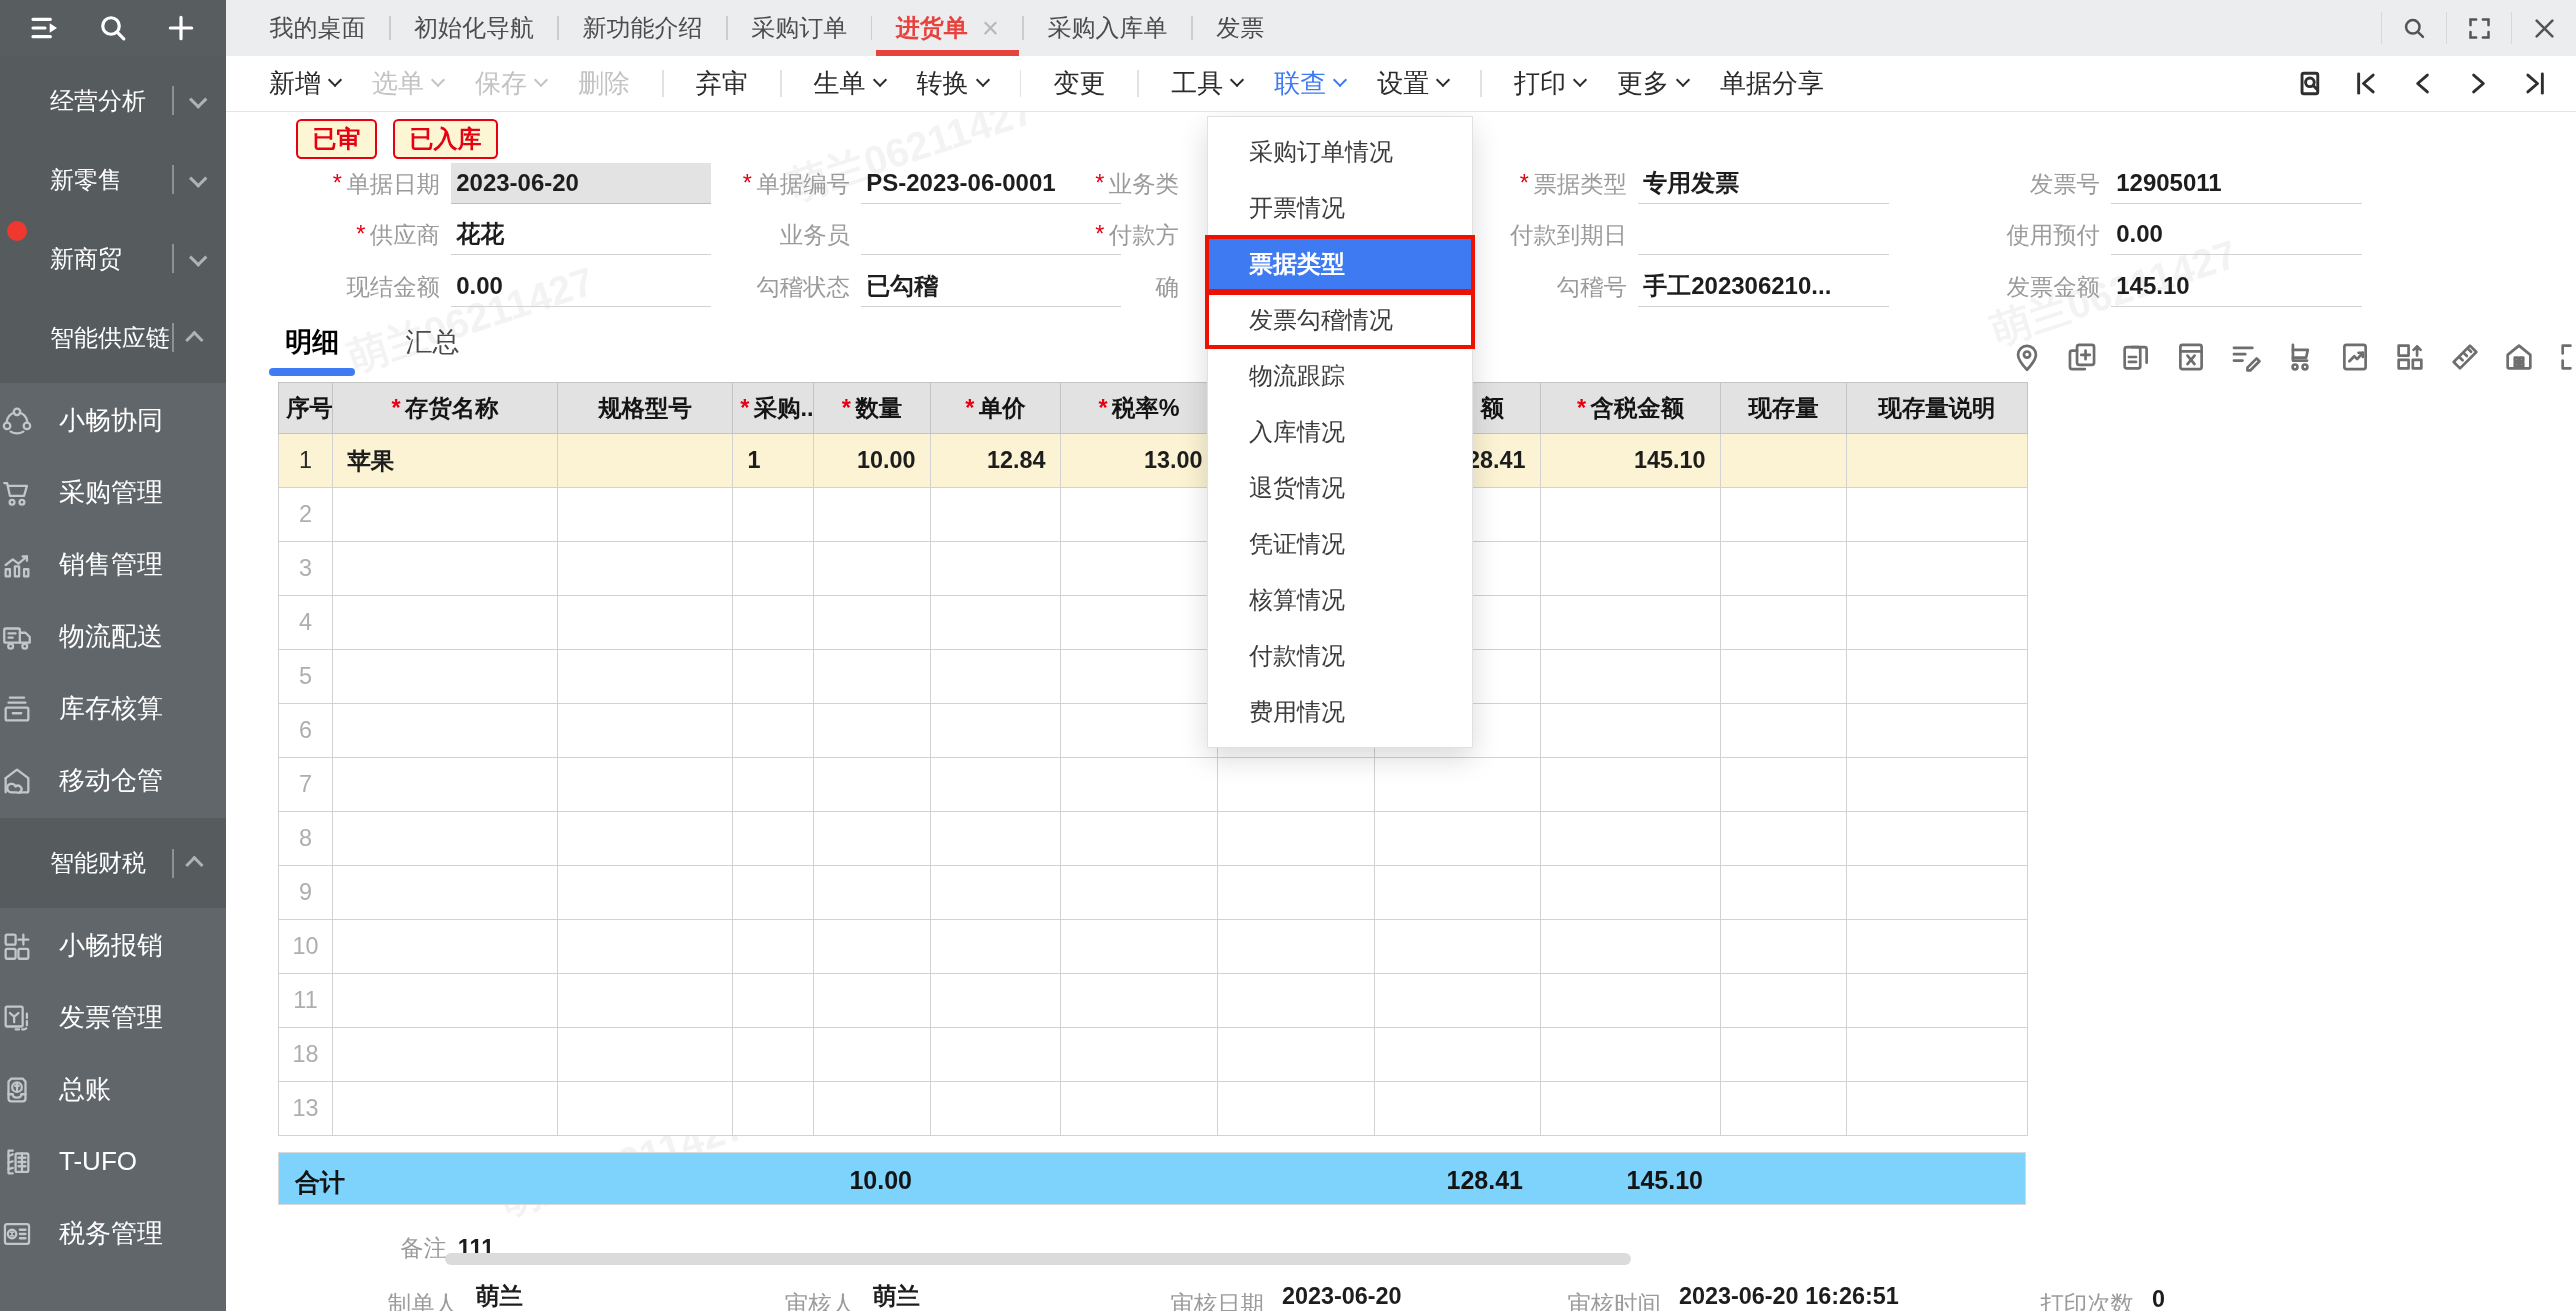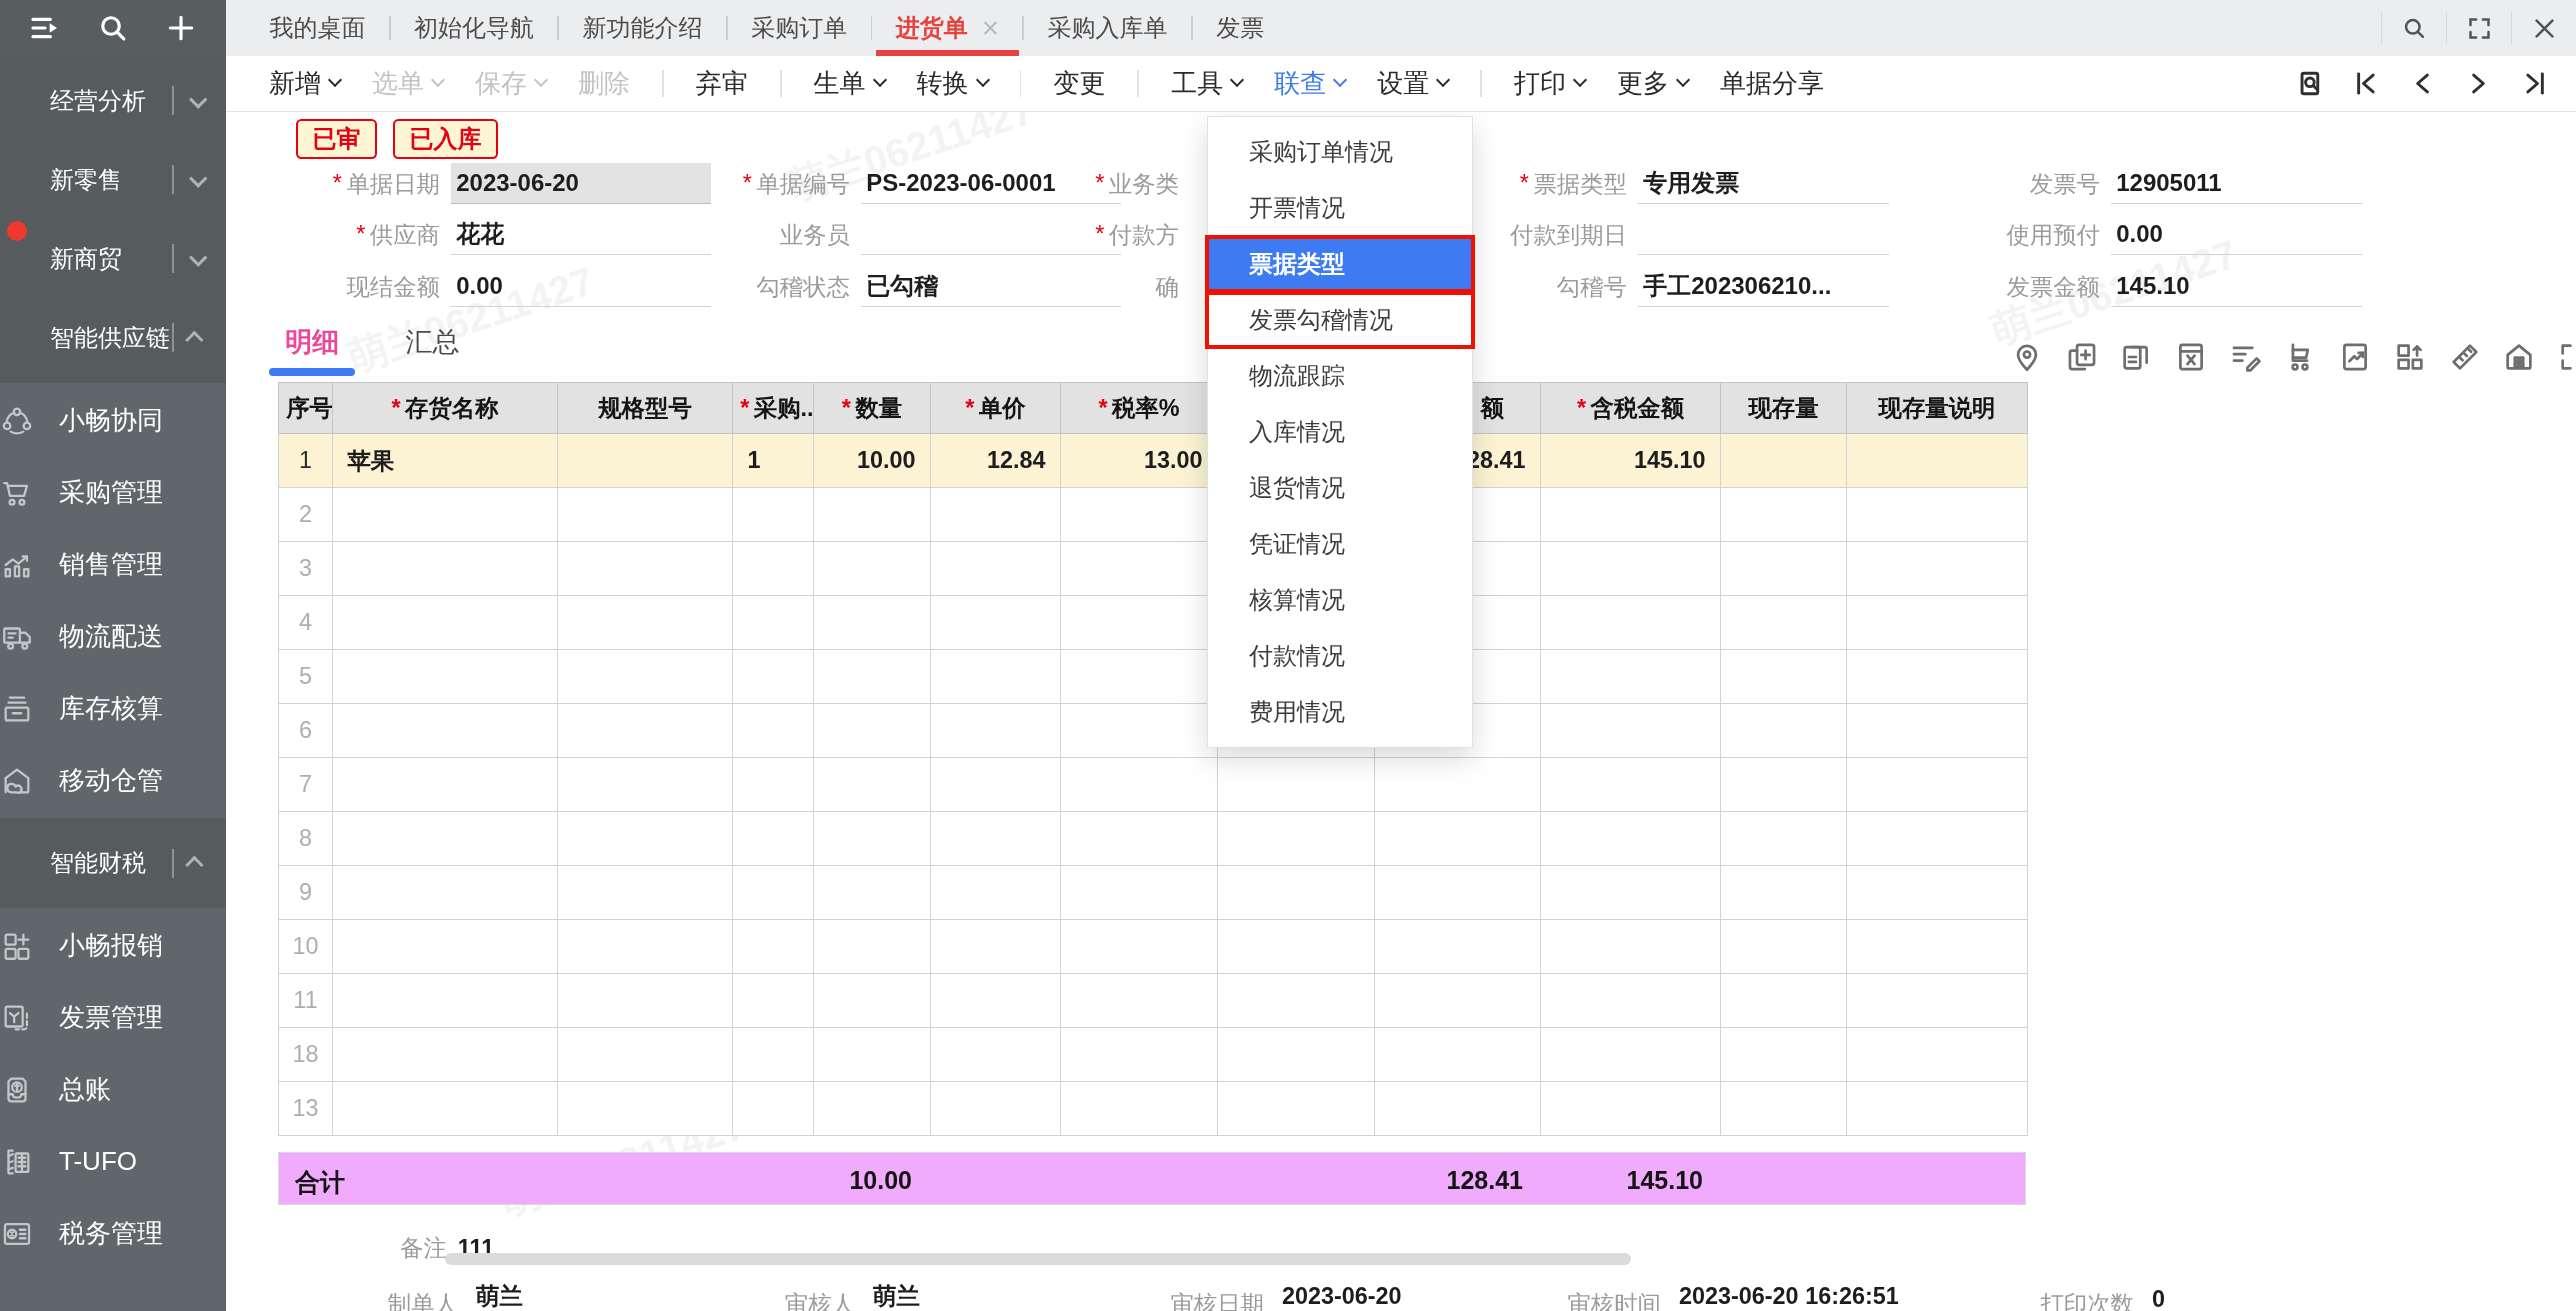--- a/index.html
+++ b/index.html
@@ -59,38 +59,38 @@
   .val.hl { background:#e3e3e3; border-bottom:1.8px solid #bdbdbd; }
   .r1 { top:50px; } .r2 { top:101px; } .r3 { top:153px; }
   .c1 { left:36px; }  .c1 .lbl { width:178px; } .c1 .val { width:260px; }
   .c2 { left:431px; } .c2 .lbl { width:193px; } .c2 .val { width:260px; }
   .c3 { left:808px; } .c3 .lbl { width:145px; }
   .c4 { left:1204px; } .c4 .lbl { width:197px; } .c4 .val { width:251px; }
   .c5 { left:1684px; } .c5 .lbl { width:190px; } .c5 .val { width:251px; }
 
   .dtabs { position:absolute; left:52px; top:212px; display:flex; gap:52px; font-size:27px; }
   .dtab { position:relative; padding:0 7.2px 16px; color:#4a4a4a; }
-  .dtab.active { color:#ec4899; font-weight:700; }
+  .dtab.active { color:#000000; font-weight:700; }
   .dtab.active::after { content:""; position:absolute; left:-9px; right:-9px; bottom:0; height:8px; background:#3e7bf2; border-radius:4.5px; }
 
   .gicons { position:absolute; top:228px; left:1784px; display:flex; gap:20.7px; }
   .gicons svg { width:34px; height:34px; stroke:#6e6e6e; fill:none; stroke-width:1.9; stroke-linecap:round; stroke-linejoin:round; }
 
   table.grid { position:absolute; left:52px; top:270px; width:1748px; border-collapse:collapse; table-layout:fixed; font-size:23.4px; }
   .grid th { height:51px; background:#e2e2e2; border:0.9px solid #c4c4c4; font-weight:700; color:#141414; text-align:center; padding:0 7.2px; overflow:hidden; white-space:nowrap; }
   .grid td { height:54px; border:0.9px solid #d2d2d2; background:#fff; padding:0 14.4px; overflow:hidden; white-space:nowrap; }
   .grid tr.hi td { background:#fbf3d3; }
   .grid .seq { text-align:center; color:#aeaeae; padding:0 3.6px; }
   .grid tr.hi .seq { color:#2b2b2b; }
   .grid .num { text-align:right; font-weight:600; color:#1d1d1d; }
   .grid .lft { text-align:left; font-weight:600; color:#1d1d1d; }
   .grid th.tleft { text-align:left; }
   .grid th.tr-r { text-align:right; padding-right:36px; }
 
-  .totalbar { position:absolute; left:52px; top:1040px; width:1748px; height:53px; background:#f0abfc; border:0.9px solid #d9d9d9; font-size:25px; font-weight:700; color:#141414; }
+  .totalbar { position:absolute; left:52px; top:1040px; width:1748px; height:53px; background:#7dd3fc; border:0.9px solid #d9d9d9; font-size:25px; font-weight:700; color:#141414; }
   .totalbar span { position:absolute; top:12.6px; }
   .t-label { left:16px; }
   .t-qty { right:1113px; } .t-amt { right:502px; } .t-tax { right:322px; }
 
   .remark { position:absolute; top:1116px; left:36px; display:flex; align-items:center; height:40px; }
   .remark .lbl { width:185px; text-align:right; font-size:23.4px; color:#9b9b9b; }
   .remark .val { margin-left:10.8px; font-size:23.4px; font-weight:600; color:#1d1d1d; }
 
   .hscroll { position:absolute; top:1141px; left:219px; width:1186px; height:11.7px; border-radius:6.3px; background:#dbdbdb; }
 

